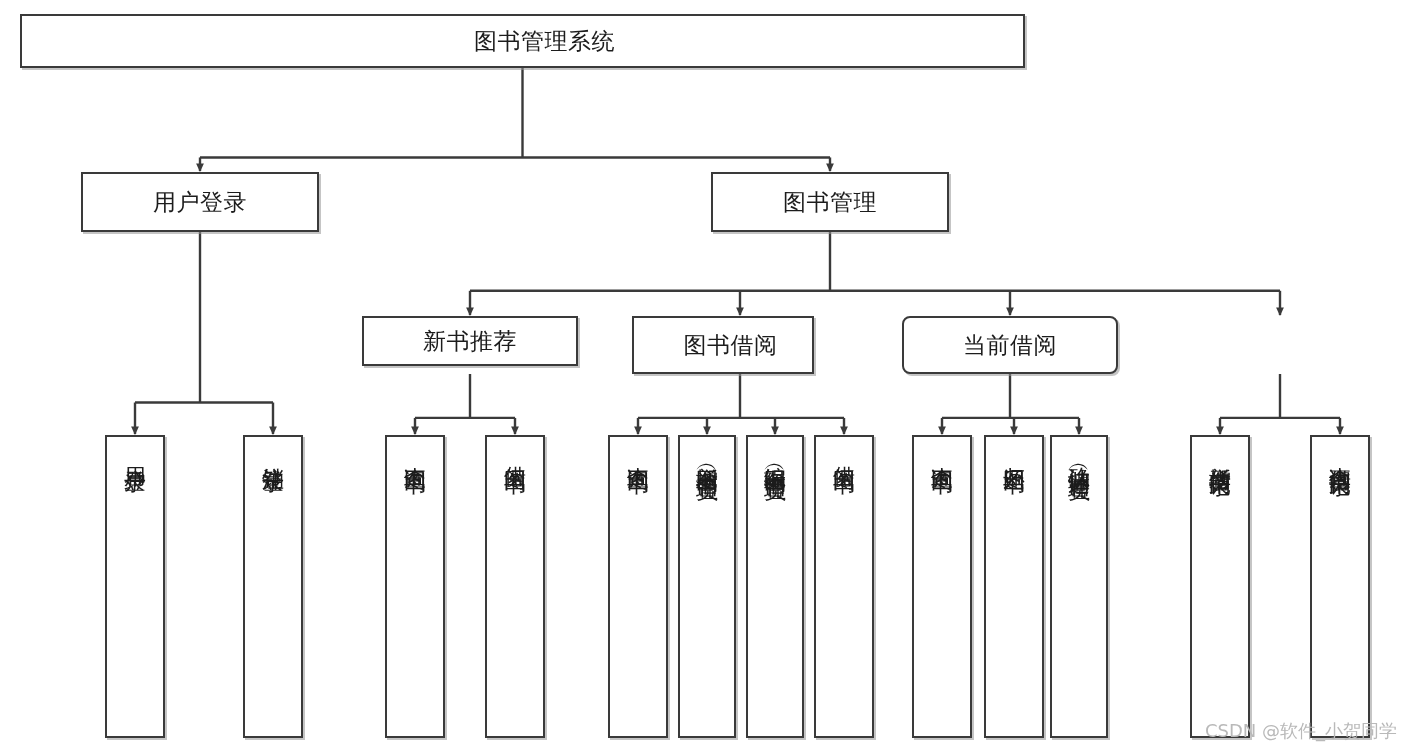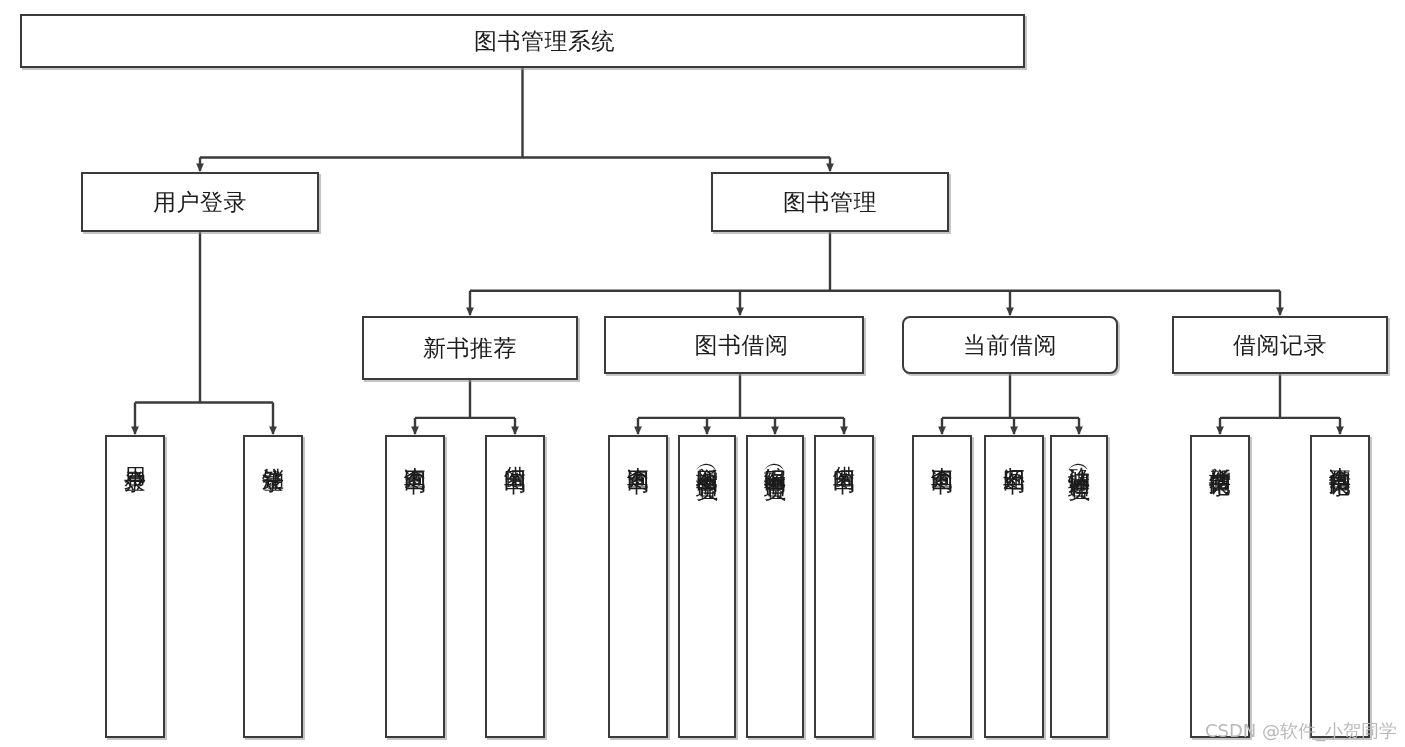--- a/index.html
+++ b/index.html
@@ -120,31 +120,28 @@
     <span class="label">图书管理系统</span>
   </div>
 
   <div class="node horiz" style="left: 81px; top: 172px; width: 238px; height: 60px;">
     <span class="label">用户登录</span>
   </div>
   <div class="node horiz" style="left: 711px; top: 172px; width: 238px; height: 60px; align-items: center;">
     <span class="label">图书管理</span>
   </div>
 
-  <div class="node horiz" style="left: 362px; top: 316px; width: 216px; height: 64px;">
+  <div class="node horiz" style="left: 362px; top: 316px; width: 216px; height: 50px;">
     <span class="label">新书推荐</span>
   </div>
-  <div class="node horiz" style="left: 604px; top: 316px; width: 260px; height: 58px; padding-left: 15px;">
+  <div class="node horiz" style="left: 632px; top: 316px; width: 182px; height: 58px; padding-left: 15px;">
     <span class="label">图书借阅</span>
   </div>
   <div class="node horiz" style="left: 902px; top: 316px; width: 216px; height: 58px; border-radius: 8px;">
     <span class="label">当前借阅</span>
-  </div>
-  <div class="node horiz" style="left: 1172px; top: 316px; width: 216px; height: 58px;">
-    <span class="label">借阅记录</span>
   </div>
 
   <div class="node vert" style="left: 105px; top: 435px; width: 60px; height: 303px;">
     <span class="label">用户登录</span>
   </div>
   <div class="node vert" style="left: 243px; top: 435px; width: 60px; height: 303px;">
     <span class="label">注销登录</span>
   </div>
   <div class="node vert" style="left: 385px; top: 435px; width: 60px; height: 303px;">
     <span class="label">查询图书</span>

